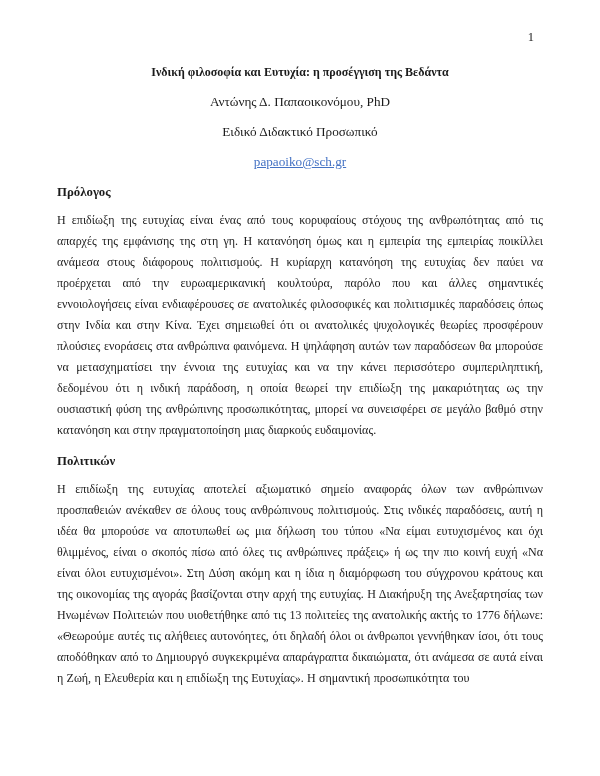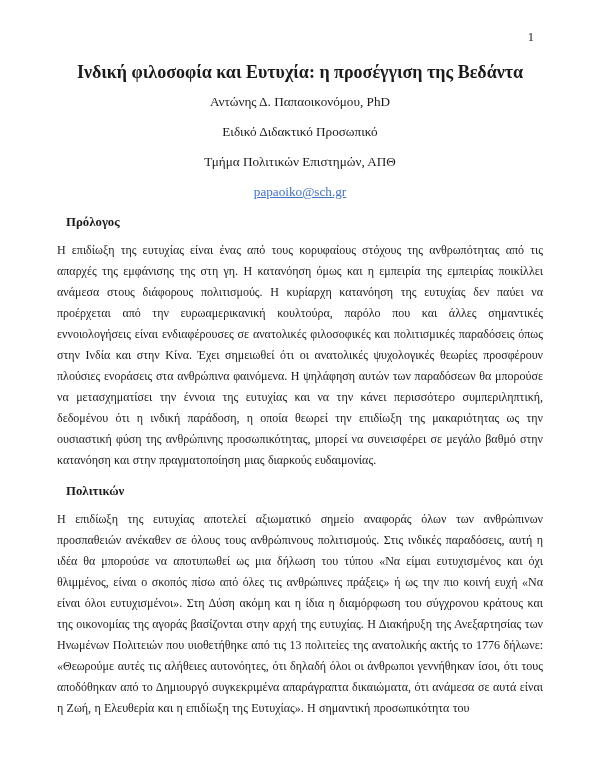--- a/index.html
+++ b/index.html
@@ -33,36 +33,36 @@
   .doc-header {
     text-align: center;
     padding-top: 64px;
     font-size: 13.2px;
   }
   .doc-header .hline {
     margin: 0 0 14px 0;
     line-height: 16px;
   }
   h1.title {
-    font-size: 18px;
+    font-size: 12px;
     font-weight: bold;
     margin: 0 0 14px 0;
     line-height: 16px;
   }
   .author-name { font-weight: normal; }
   .email-link {
     color: #4472C4;
     text-decoration: underline;
     cursor: pointer;
     margin-top: 34px;
   }
   h2.section-heading {
     font-size: 12.8px;
     font-weight: bold;
-    margin: 11px 0 10px 9px;
+    margin: 11px 0 10px 0;
     line-height: 16px;
   }
   h2.intro-heading {
     margin-top: 12px;
   }
   p.body-text {
     font-size: 12px;
     line-height: 21px;
     text-align: justify;
     margin: 0 0 0 0;
@@ -78,21 +78,20 @@
 
   <div class="content">
 
     <div class="doc-header">
       <h1 class="title">Ινδική φιλοσοφία και Ευτυχία: η προσέγγιση της Βεδάντα</h1>
 
       <p class="hline"><span class="author-name">Αντώνης Δ. Παπαοικονόμου</span><span>, PhD</span></p>
 
       <p class="hline">Ειδικό Διδακτικό Προσωπικό</p>
 
-      <p class="hline">Τμήμα Πολιτικών Επιστημών, ΑΠΘ</p>
 
       <p class="hline"><a href="#" class="email-link">papaoiko@sch.gr</a></p>
     </div>
 
     <section>
       <h2 class="section-heading">Πρόλογος</h2>
       <p class="body-text">Η επιδίωξη της ευτυχίας είναι ένας από τους κορυφαίους στόχους της ανθρωπότητας από τις απαρχές της εμφάνισης της στη γη. Η κατανόηση όμως και η εμπειρία της εμπειρίας ποικίλλει ανάμεσα στους διάφορους πολιτισμούς. Η κυρίαρχη κατανόηση της ευτυχίας δεν παύει να προέρχεται από την ευρωαμερικανική κουλτούρα, παρόλο που και άλλες σημαντικές εννοιολογήσεις είναι ενδιαφέρουσες σε ανατολικές φιλοσοφικές και πολιτισμικές παραδόσεις όπως στην Ινδία και στην Κίνα. Έχει σημειωθεί ότι οι ανατολικές ψυχολογικές θεωρίες προσφέρουν πλούσιες ενοράσεις στα ανθρώπινα φαινόμενα. Η ψηλάφηση αυτών των παραδόσεων θα μπορούσε να μετασχηματίσει την έννοια της ευτυχίας και να την κάνει περισσότερο συμπεριληπτική, δεδομένου ότι η ινδική παράδοση, η οποία θεωρεί την επιδίωξη της μακαριότητας ως την ουσιαστική φύση της ανθρώπινης προσωπικότητας, μπορεί να συνεισφέρει σε μεγάλο βαθμό στην κατανόηση και στην πραγματοποίηση μιας διαρκούς ευδαιμονίας.</p>
     </section>
 
     <section>

